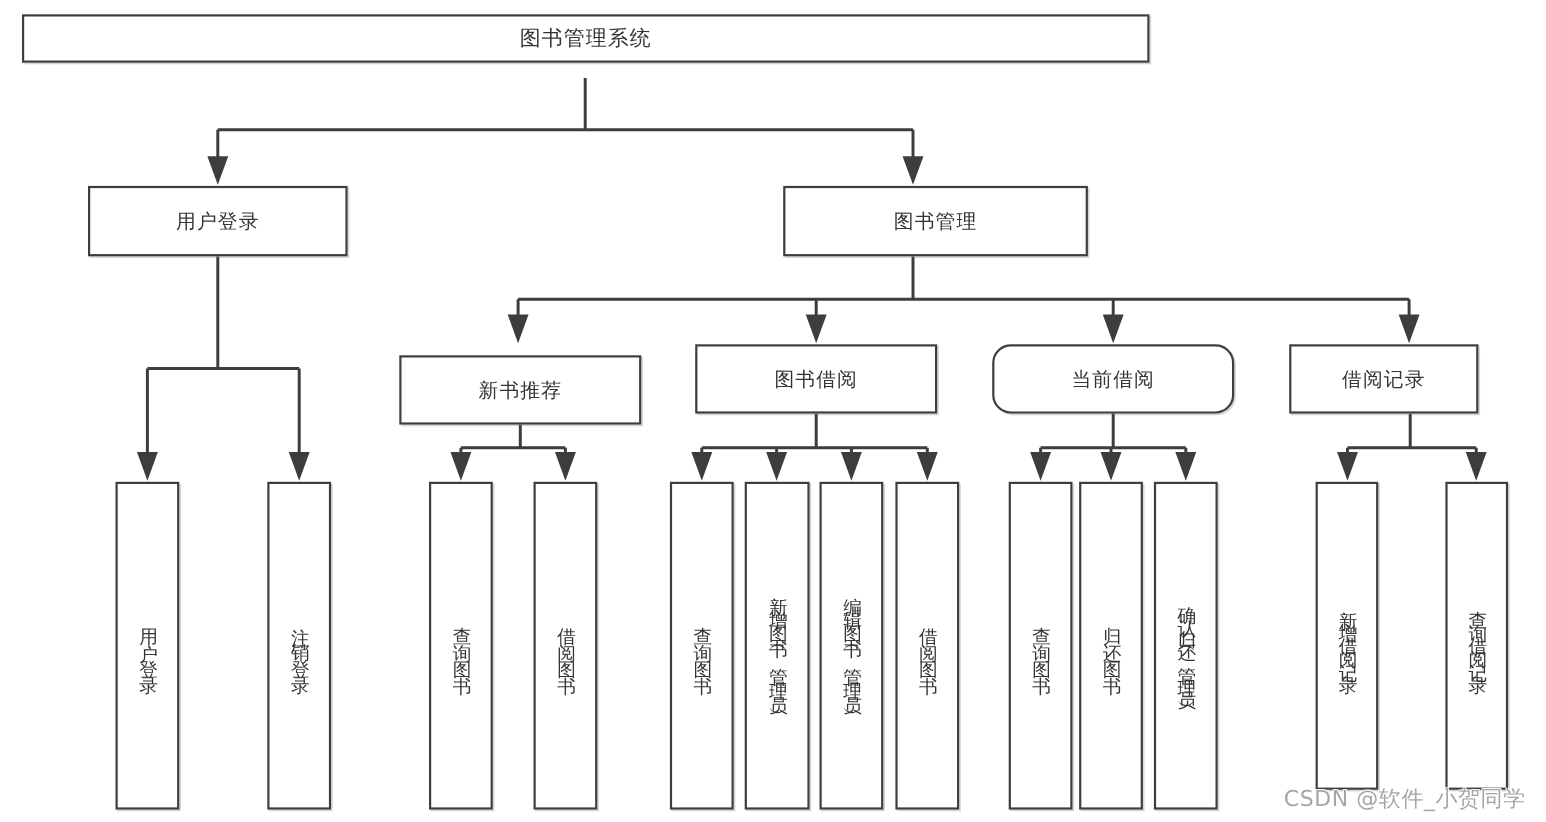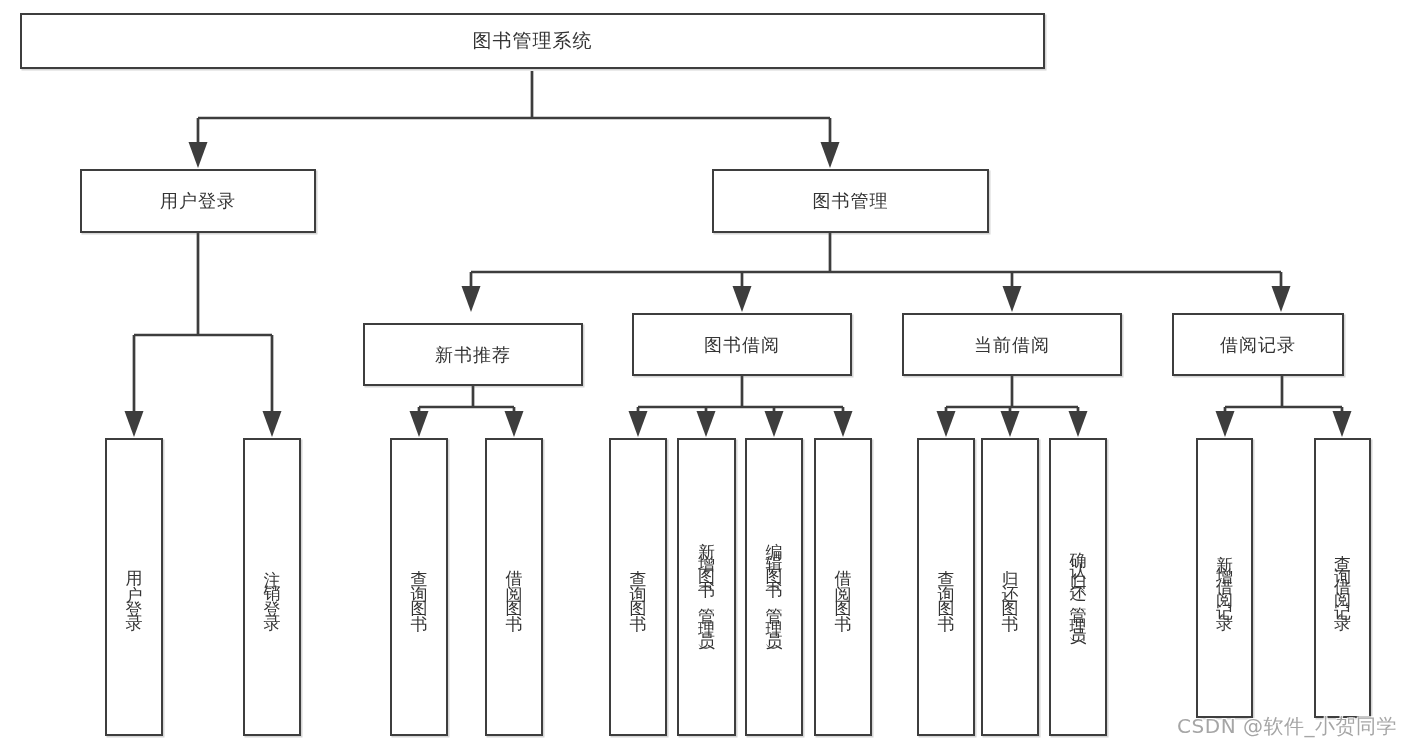--- a/index.html
+++ b/index.html
@@ -39,21 +39,21 @@
     text-orientation: mixed;
     font-size: 17px;
     letter-spacing: 15px;
     line-height: 1;
   }
   .vs6 { letter-spacing: 12px; }
   .vs8 { letter-spacing: 13px; }
   .vs9 { letter-spacing: 11px; }
   .watermark {
     position: absolute;
-    right: 8px;
+    right: 18px;
     bottom: 7px;
     z-index: 3;
     font-size: 20px;
     color: #a6a6a6;
     letter-spacing: 0.5px;
     text-shadow: -1px -1px 0 rgba(255,255,255,0.85), 1px -1px 0 rgba(255,255,255,0.85),
                  -1px 1px 0 rgba(255,255,255,0.85), 1px 1px 0 rgba(255,255,255,0.85);
     white-space: nowrap;
   }
 </style>
@@ -105,28 +105,28 @@
       <polygon points="1068.5,411 1087.5,411 1078,437"></polygon>
     </g>
 
     <g>
       <path d="M1282,376 V407 M1225,407 H1342 M1225,407 V419 M1342,407 V419"></path>
       <polygon points="1215.5,411 1234.5,411 1225,437"></polygon>
       <polygon points="1332.5,411 1351.5,411 1342,437"></polygon>
     </g>
   </svg>
 
-  <div class="box hbox root" style="left:20px; top:13px; width:1025px; height:56px;">图书管理系统</div>
+  <div class="box hbox root" style="left:20px; top:13px; width:1025px; height:44px;">图书管理系统</div>
 
   <div class="box hbox" style="left:80px; top:169px; width:236px; height:64px;">用户登录</div>
   <div class="box hbox" style="left:712px; top:169px; width:277px; height:64px;">图书管理</div>
 
   <div class="box hbox" style="left:363px; top:323px; width:220px; height:63px;">新书推荐</div>
   <div class="box hbox" style="left:632px; top:313px; width:220px; height:63px;text-align:right;">图书借阅</div>
-  <div class="box hbox" style="left:902px; top:313px; width:220px; height:63px;">当前借阅</div>
+  <div class="box hbox" style="left:902px; top:313px; width:220px; height:63px;border-radius:17px;">当前借阅</div>
   <div class="box hbox" style="left:1172px; top:313px; width:172px; height:63px;">借阅记录</div>
 
   <div class="box vbox" style="left:105px; top:438px; width:58px; height:298px;">用户登录</div>
   <div class="box vbox" style="left:243px; top:438px; width:58px; height:298px;">注销登录</div>
 
   <div class="box vbox" style="left:390px; top:438px; width:58px; height:298px;">查询图书</div>
   <div class="box vbox" style="left:485px; top:438px; width:58px; height:298px;">借阅图书</div>
 
   <div class="box vbox" style="left:609px; top:438px; width:58px; height:298px;">查询图书</div>
   <div class="box vbox vs8" style="left:677px; top:438px; width:59px; height:298px;">新增图书（管理员）</div>

